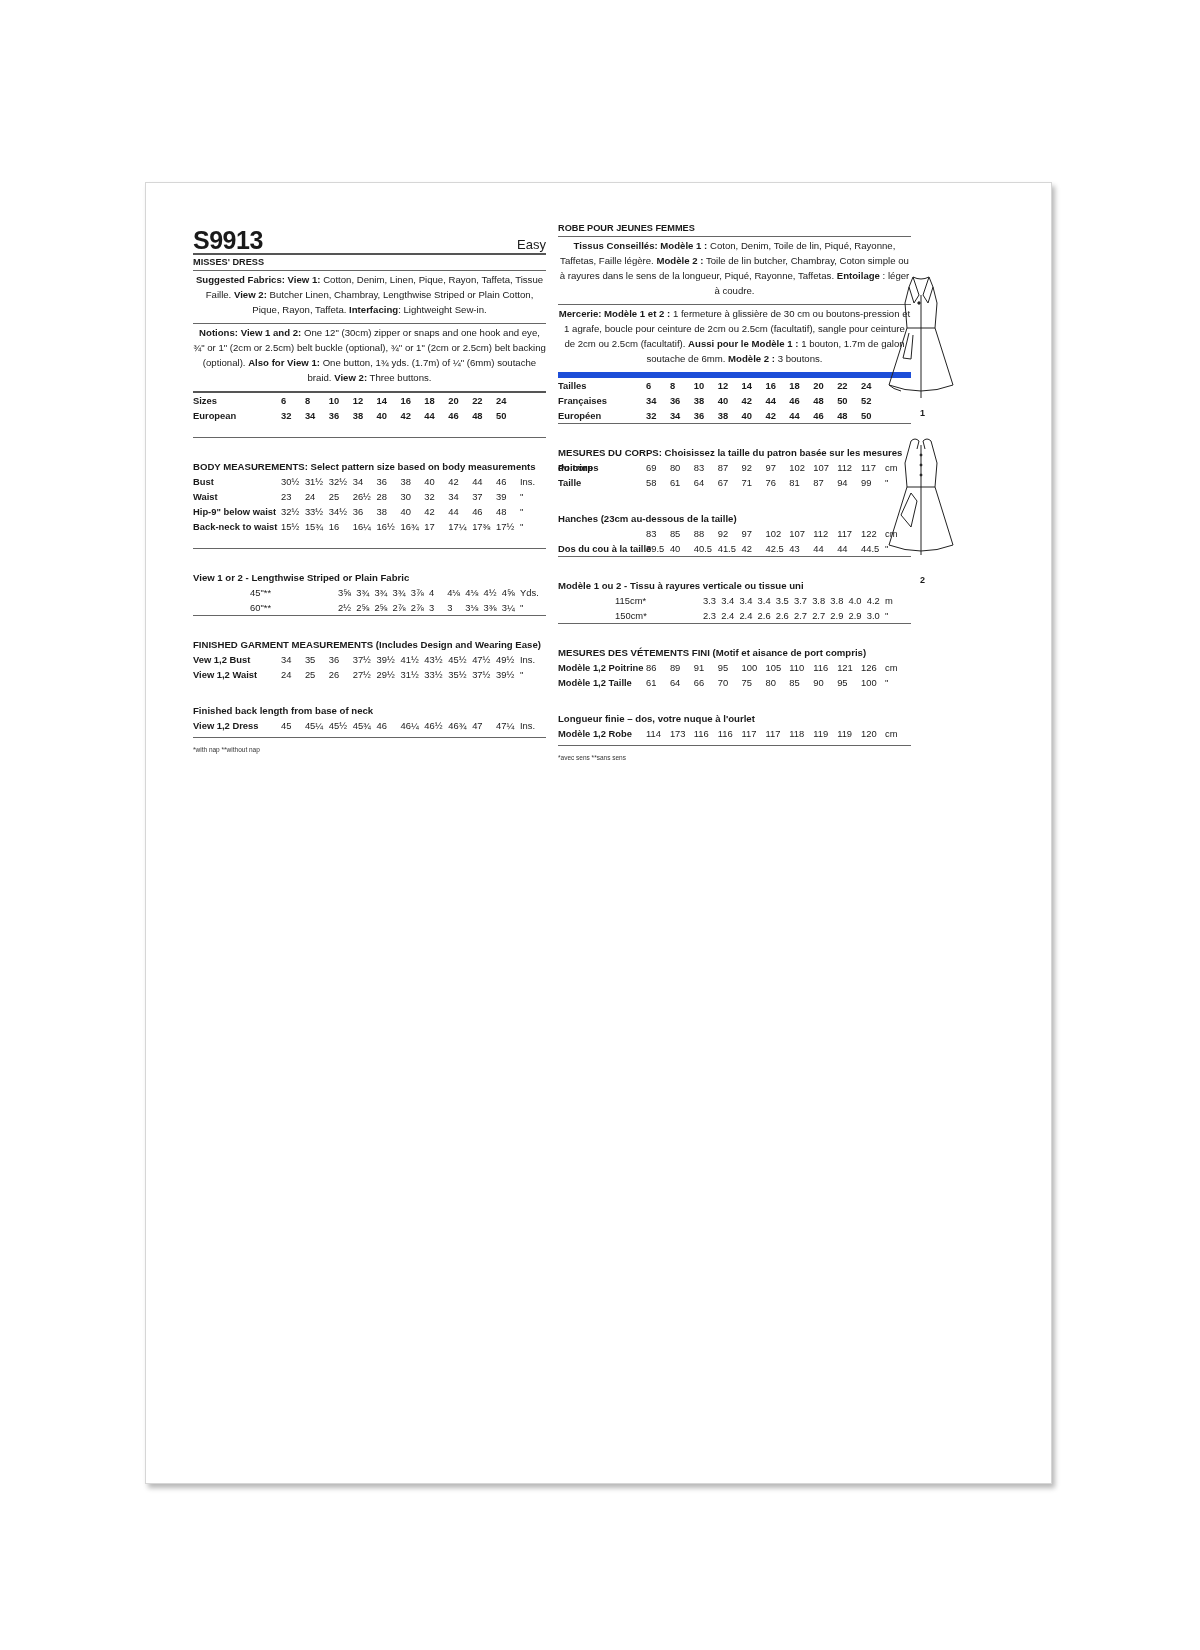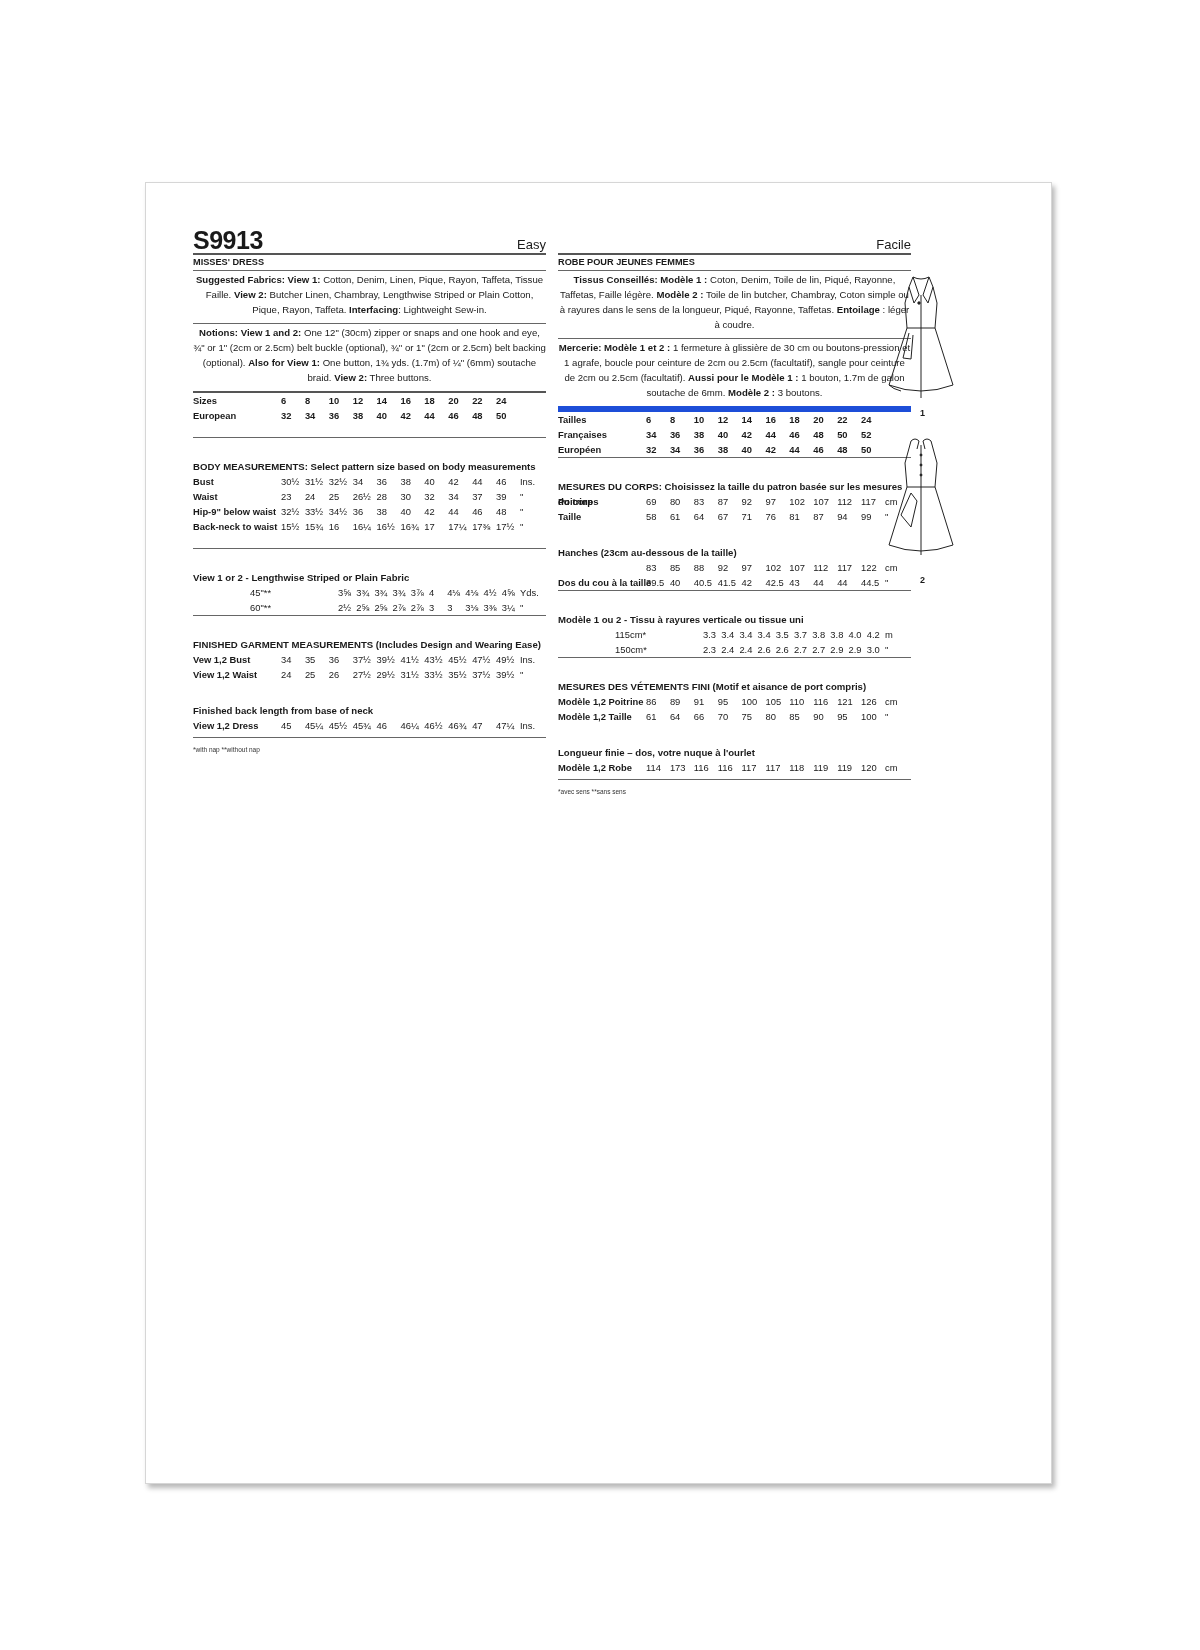--- a/index.html
+++ b/index.html
@@ -243,23 +243,20 @@
               <td class="unit">Ins.</td>
             </tr>
           </tbody>
       </table>
     </div>
     <div class="sect" style="margin-top:4px;"></div>
     <div class="foot">*with nap   **without nap</div>
   </div>
 
   <div class="col col-fr">
-    <div class="hdr">
-      <span class="level">Facile</span>
-    </div>
     <div class="title">ROBE POUR JEUNES FEMMES</div>
     <div class="para">
       <b>Tissus Conseillés:</b>
       <b>Modèle 1 :</b>
       <span>Coton, Denim, Toile de lin, Piqué, Rayonne, Taffetas, Faille légère.</span>
       <b>Modèle 2 :</b>
       <span>Toile de lin butcher, Chambray, Coton simple ou à rayures dans le sens de la longueur, Piqué, Rayonne, Taffetas.</span>
       <b>Entoilage</b><span> : léger à coudre.</span>
     </div>
     <div class="para" style="border-bottom:6px solid #1d4ed8;">

